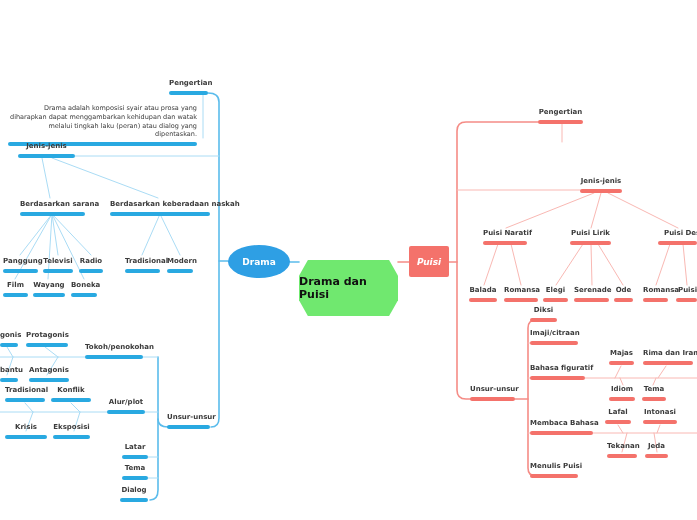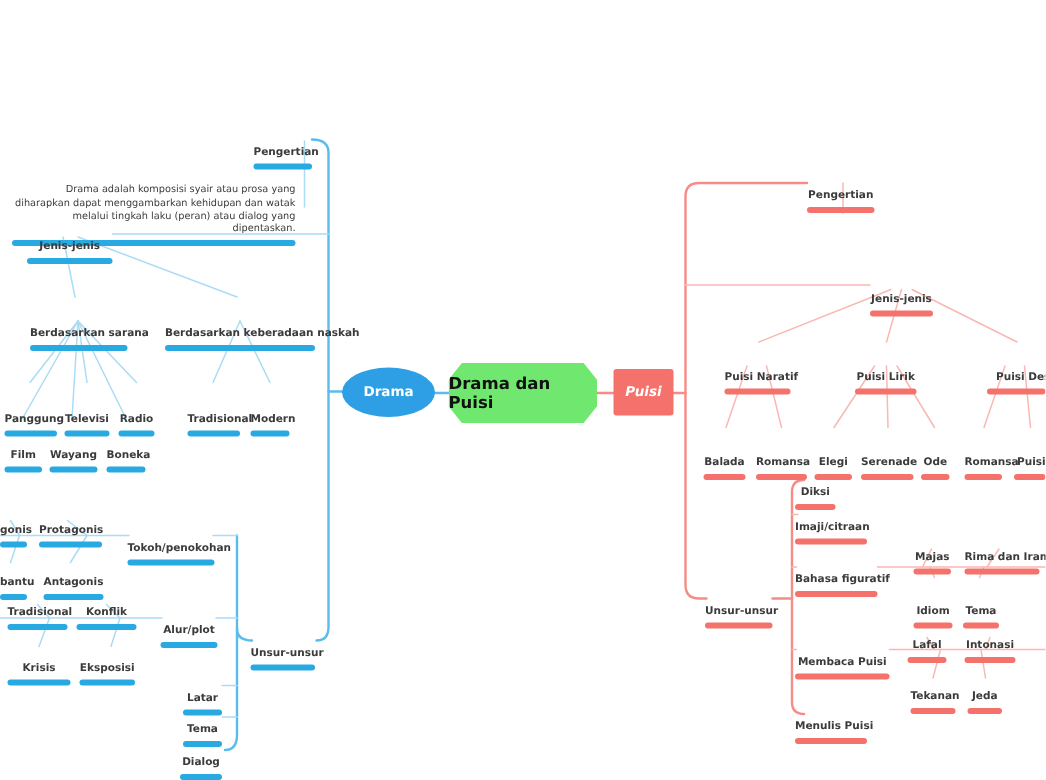--- a/index.html
+++ b/index.html
@@ -6,21 +6,21 @@
   body{width:697px;height:520px;background:#ffffff;overflow:hidden;position:relative;
        font-family:"DejaVu Sans",sans-serif;}
   #canvas{position:absolute;left:0;top:0;width:697px;height:520px;}
   #wires{position:absolute;left:0;top:0;z-index:0;}
   .bl-thick path{stroke:#5bbcec;stroke-width:1.6;fill:none;stroke-linecap:round;}
   .bl-thin  path{stroke:#aadcf5;stroke-width:1;fill:none;stroke-linecap:round;}
   .rd-thick path{stroke:#f58c86;stroke-width:1.6;fill:none;stroke-linecap:round;}
   .rd-thin  path{stroke:#f9b8b3;stroke-width:1;fill:none;stroke-linecap:round;}
   .n{position:absolute;z-index:2;text-align:center;color:#3b3b3b;
      font-size:7px;font-weight:600;line-height:1.3;cursor:default;}
-  .n .t{display:block;white-space:nowrap;margin-bottom:3px;margin-top:18px;}
+  .n .t{display:block;white-space:nowrap;margin-bottom:3px;}
   .n .bar{display:block;height:3.5px;border-radius:2px;}
   .b .bar{background:#29a9e1;}
   .r .bar{background:#f4726b;}
   .para{text-align:right;font-weight:500;font-size:6.5px;line-height:1.35;}
   .para .t{white-space:normal;margin-bottom:3px;}
   .para .bar{height:4px;}
   .edge-l{text-align:left;}
   .edge-r .t{text-align:left;overflow:hidden;}
   .root{position:absolute;z-index:3;display:flex;align-items:center;justify-content:center;}
   .ellipse{background:#2e9fe4;border-radius:50%;color:#ffffff;
@@ -103,21 +103,21 @@
       <path d="M 623 433 L 618 425"></path>
         <path d="M 657 433 L 660 425"></path>
       <path d="M 627 433 L 622 452"></path>
         <path d="M 654 433 L 657 452"></path>
     </g>
   </svg>
 
   <div class="root ellipse" style="left:228px;top:245px;width:62px;height:33px;">
     <span>Drama</span>
   </div>
-  <div class="root hexa" style="left:299px;top:242px;width:99px;height:40px;">
+  <div class="root hexa" style="left:299px;top:260px;width:99px;height:56px;">
     <span>Drama dan Puisi</span>
   </div>
   <div class="root redbox" style="left:409px;top:246px;width:40px;height:31px;">
     <span>Puisi</span>
   </div>
 
   <div class="n b" style="left:169px;top:79px;width:39px;">
     <span class="t">Pengertian</span>
       <i class="bar"></i>
     </div>
@@ -313,21 +313,21 @@
     </div>
   <div class="n r" style="left:609px;top:385px;width:26px;">
     <span class="t">Idiom</span>
       <i class="bar"></i>
     </div>
   <div class="n r" style="left:642px;top:385px;width:24px;">
     <span class="t">Tema</span>
       <i class="bar"></i>
     </div>
   <div class="n r" style="left:530px;top:419px;width:63px;">
-    <span class="t">Membaca Puisi</span>
+    <span class="t">Membaca Bahasa</span>
       <i class="bar"></i>
     </div>
   <div class="n r" style="left:605px;top:408px;width:26px;">
     <span class="t">Lafal</span>
       <i class="bar"></i>
     </div>
   <div class="n r" style="left:643px;top:408px;width:34px;">
     <span class="t">Intonasi</span>
       <i class="bar"></i>
     </div>

